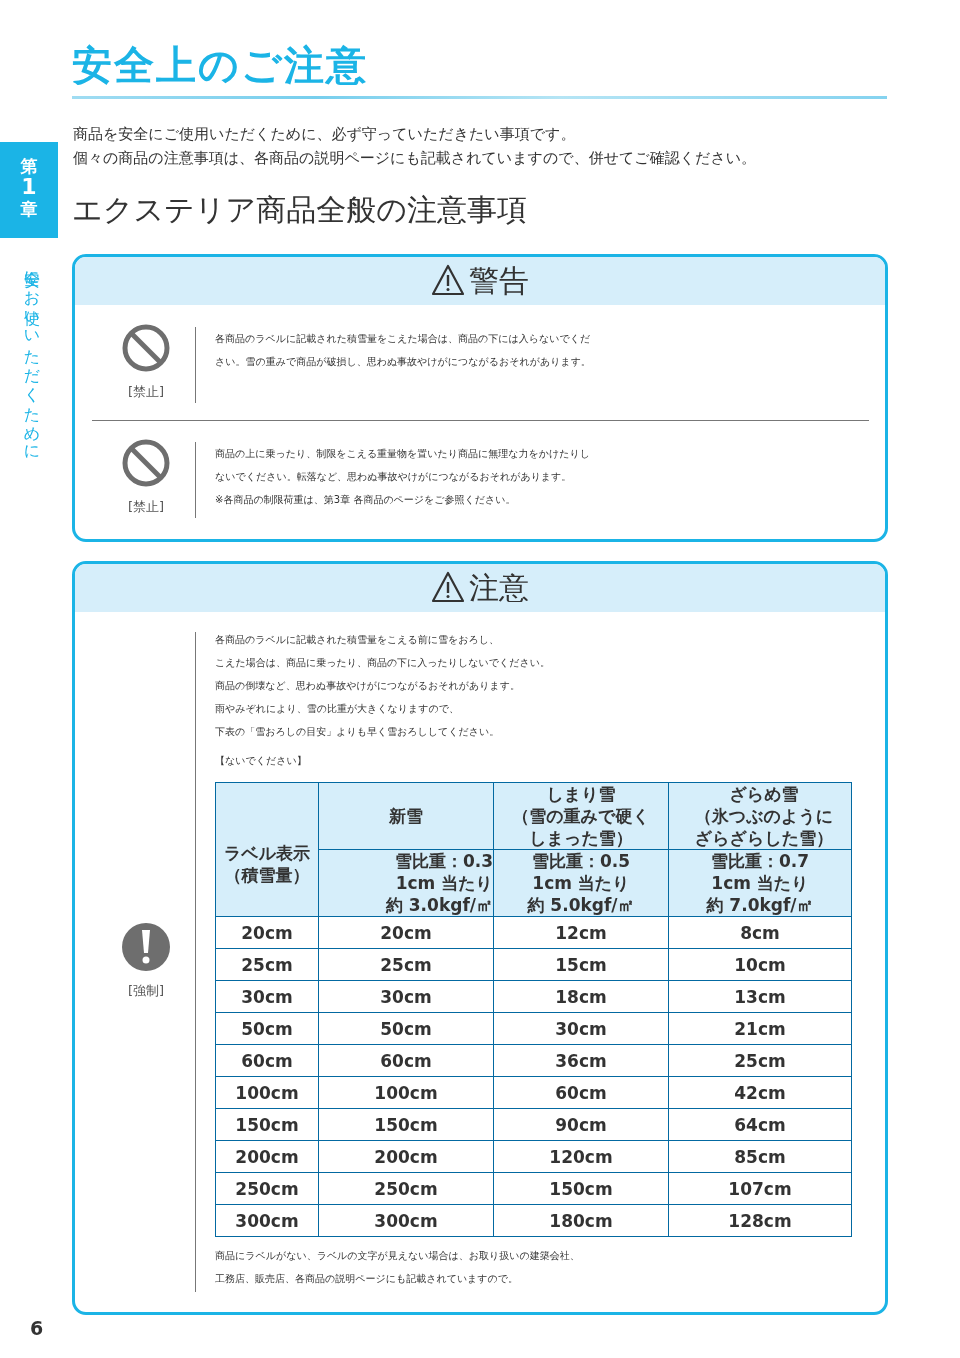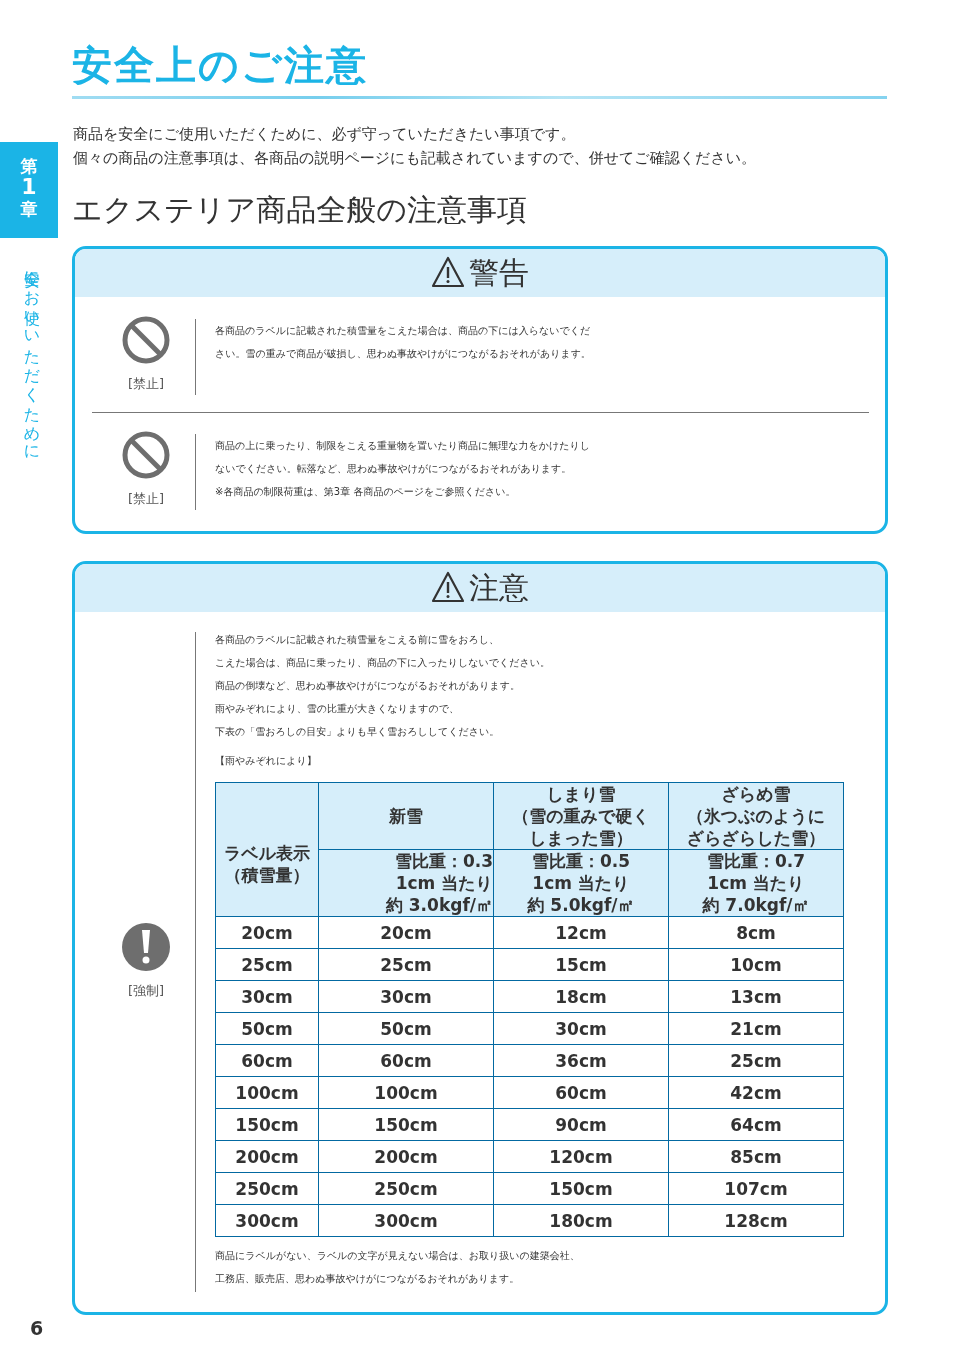--- a/index.html
+++ b/index.html
@@ -40,21 +40,21 @@
 
 <div class="chapter-tab">
   <div class="c1">第</div>
   <div class="c2">1</div>
   <div class="c3">章</div>
 </div>
 <div class="side-label">安全にお使いいただくために</div>
 
 <div class="h2">エクステリア商品全般の注意事項</div>
 
-<div class="box" style="top:246px;height:282px;">
+<div class="box" style="top:254px;height:282px;">
   <div class="box-head">
     <svg class="warn-tri" width="34" height="32" viewBox="0 0 34 32">
         <path d="M17 2 L32 30 L2 30 Z" fill="none" stroke="#333" stroke-width="2.2" stroke-linejoin="round"></path>
         <rect x="15.8" y="11" width="2.4" height="11" fill="#333"></rect>
         <circle cx="17" cy="25.5" r="1.5" fill="#333"></circle>
       </svg><span>警告</span>
   </div>
   <div class="row" style="top:66px;height:90px;">
     <div class="icon-col">
       <svg width="50" height="50" viewBox="0 0 50 50">
@@ -105,40 +105,40 @@
     <div class="icon-label">[強制]</div>
   </div>
   <div class="vrule" style="top:68px;height:660px;"></div>
 
   <div class="row-text" style="top:64px;">
     <div>各商品のラベルに記載された積雪量をこえる前に雪をおろし、</div>
     <div>こえた場合は、商品に乗ったり、商品の下に入ったりしないでください。</div>
     <div>商品の倒壊など、思わぬ事故やけがにつながるおそれがあります。</div>
     <div>雨やみぞれにより、雪の比重が大きくなりますので、</div>
     <div>下表の「雪おろしの目安」よりも早く雪おろししてください。</div>
-    <div style="margin-top:6px;">【雨やみぞれにより】</div>
+    <div style="margin-top:6px;">【ないでください】</div>
   </div>
 
   <div style="position:absolute;left:140px;top:218px;">
     <table class="snow">
       <tbody>
           <tr>
         <td class="hdr" rowspan="2" style="width:102px;">
           <div style="margin-top:28px;">ラベル表示</div>
           <div>（積雪量）</div>
         </td>
         <td class="hdr" style="width:174px;height:66px;">
           <div>新雪</div>
         </td>
         <td class="hdr" style="width:174px;">
           <div>しまり雪</div>
           <div>（雪の重みで硬く</div>
           <div>しまった雪）</div>
         </td>
-        <td class="hdr" style="width:174px;">
+        <td class="hdr" style="width:174px;padding-left:8px;">
           <div>ざらめ雪</div>
           <div>（氷つぶのように</div>
           <div>ざらざらした雪）</div>
         </td>
       </tr>
       <tr>
         <td class="hdr" style="height:66px;text-align:right;">
           <div>雪比重：0.3</div>
           <div>1cm 当たり</div>
           <div>約 3.0kgf/㎡</div>
@@ -213,17 +213,17 @@
             <td>300cm</td>
             <td>180cm</td>
             <td>128cm</td>
           </tr>
     </tbody>
       </table>
   </div>
 
   <div class="row-text" style="top:680px;">
     <div>商品にラベルがない、ラベルの文字が見えない場合は、お取り扱いの建築会社、</div>
-    <div>工務店、販売店、思わぬ事故やけがにつながるおそれがあります。</div>
+    <div>工務店、販売店、各商品の説明ページにも記載されていますので。</div>
   </div>
 </div>
 
 <div class="page-num">6</div>
 
 </body></html>

